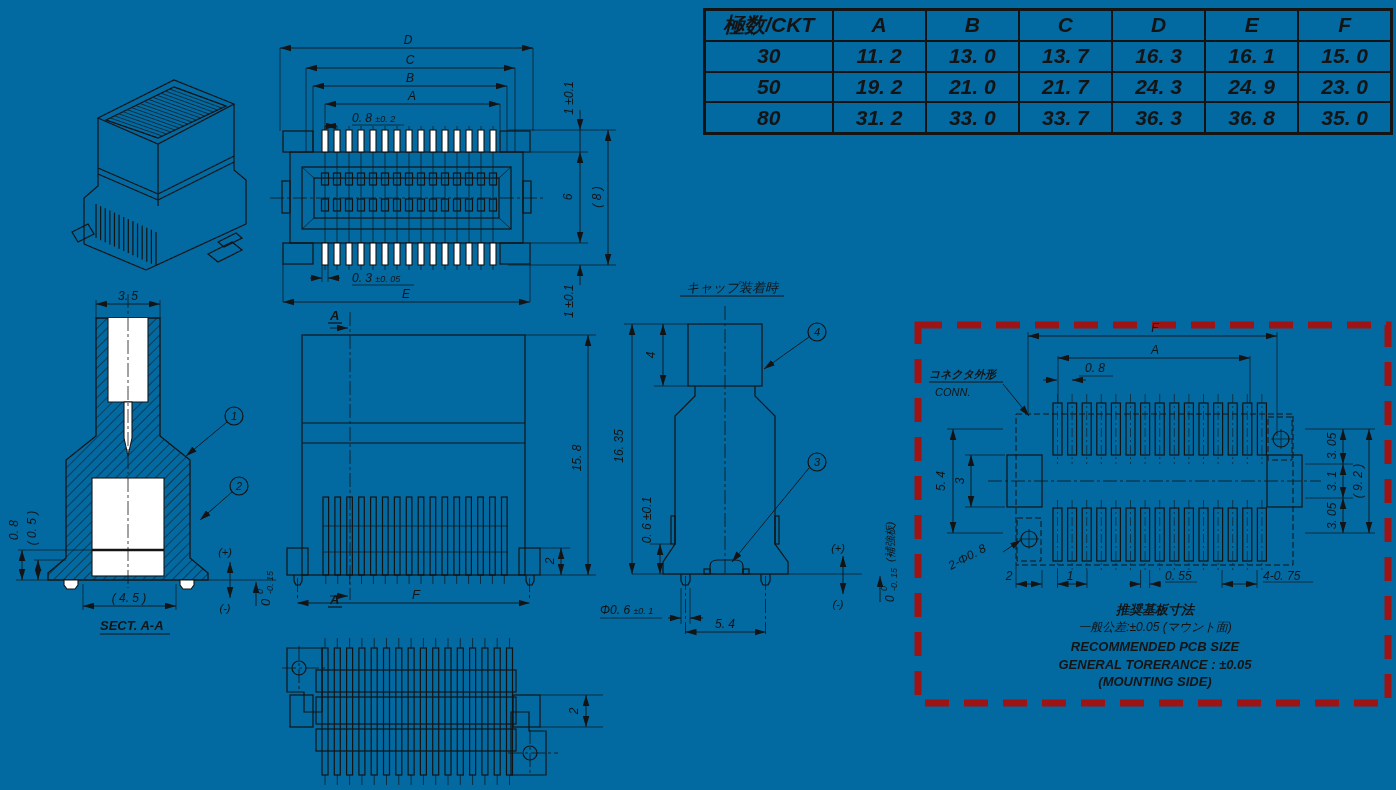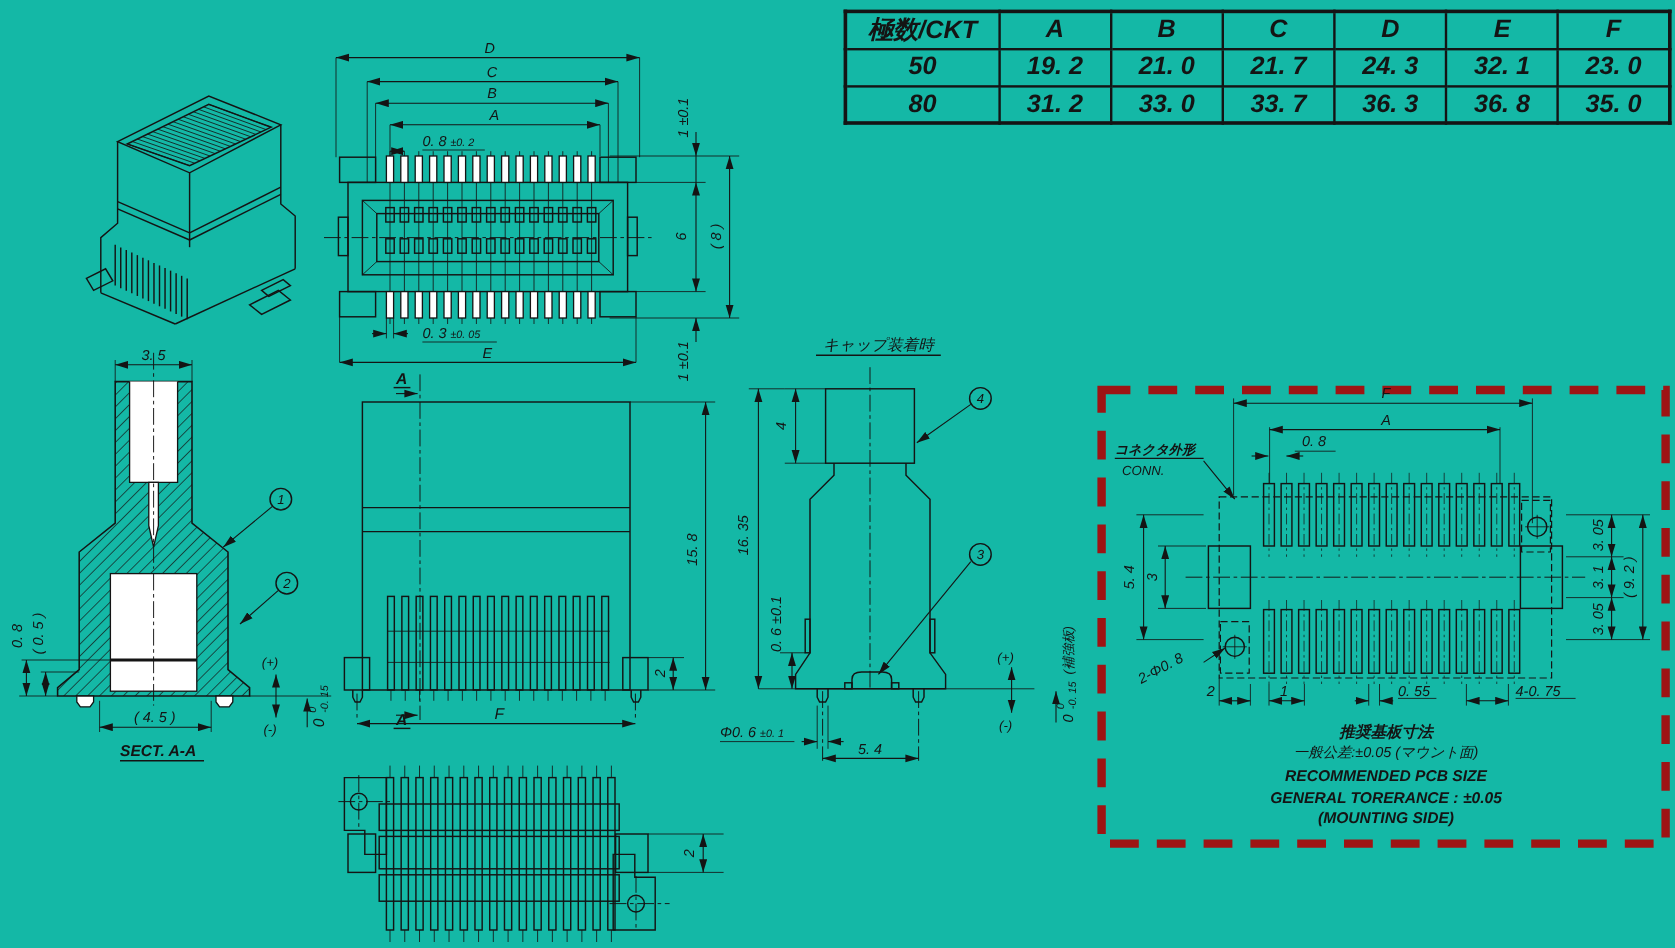--- a/index.html
+++ b/index.html
@@ -1,16 +1,16 @@
 <!DOCTYPE html>
 <html><head>
 <meta charset="utf-8">
 <style>
   html,body{margin:0;padding:0;background:#fff;}
-  .sheet{position:relative;width:1396px;height:790px;background:#14b8a6;overflow:hidden;
+  .sheet{position:relative;width:1396px;height:790px;background:#0369a1;overflow:hidden;
          font-family:"Liberation Sans",sans-serif;}
   
   .dim-table{position:absolute;left:703px;top:8px;width:690px;border-collapse:collapse;
              table-layout:fixed;border:3px solid #141414;}
   .dim-table th,.dim-table td{border:2px solid #141414;height:28.8px;text-align:center;
              font-family:"Liberation Sans",sans-serif;font-style:italic;font-weight:bold;
              font-size:21px;color:#141414;padding:0;white-space:nowrap;}
   
   svg{position:absolute;overflow:visible;}
   .s   {stroke:#141414;stroke-width:1.2;fill:none;}
@@ -60,26 +60,35 @@
           <th>A</th>
           <th>B</th>
           <th>C</th>
           <th>D</th>
           <th>E</th>
           <th>F</th>
         </tr>
       </thead>
     <tbody id="dim-body">
         <tr>
+          <td>30</td>
+          <td>11. 2</td>
+          <td>13. 0</td>
+          <td>13. 7</td>
+          <td>16. 3</td>
+          <td>16. 1</td>
+          <td>15. 0</td>
+        </tr>
+        <tr>
           <td>50</td>
           <td>19. 2</td>
           <td>21. 0</td>
           <td>21. 7</td>
           <td>24. 3</td>
-          <td>32. 1</td>
+          <td>24. 9</td>
           <td>23. 0</td>
         </tr>
         <tr>
           <td>80</td>
           <td>31. 2</td>
           <td>33. 0</td>
           <td>33. 7</td>
           <td>36. 3</td>
           <td>36. 8</td>
           <td>35. 0</td>

